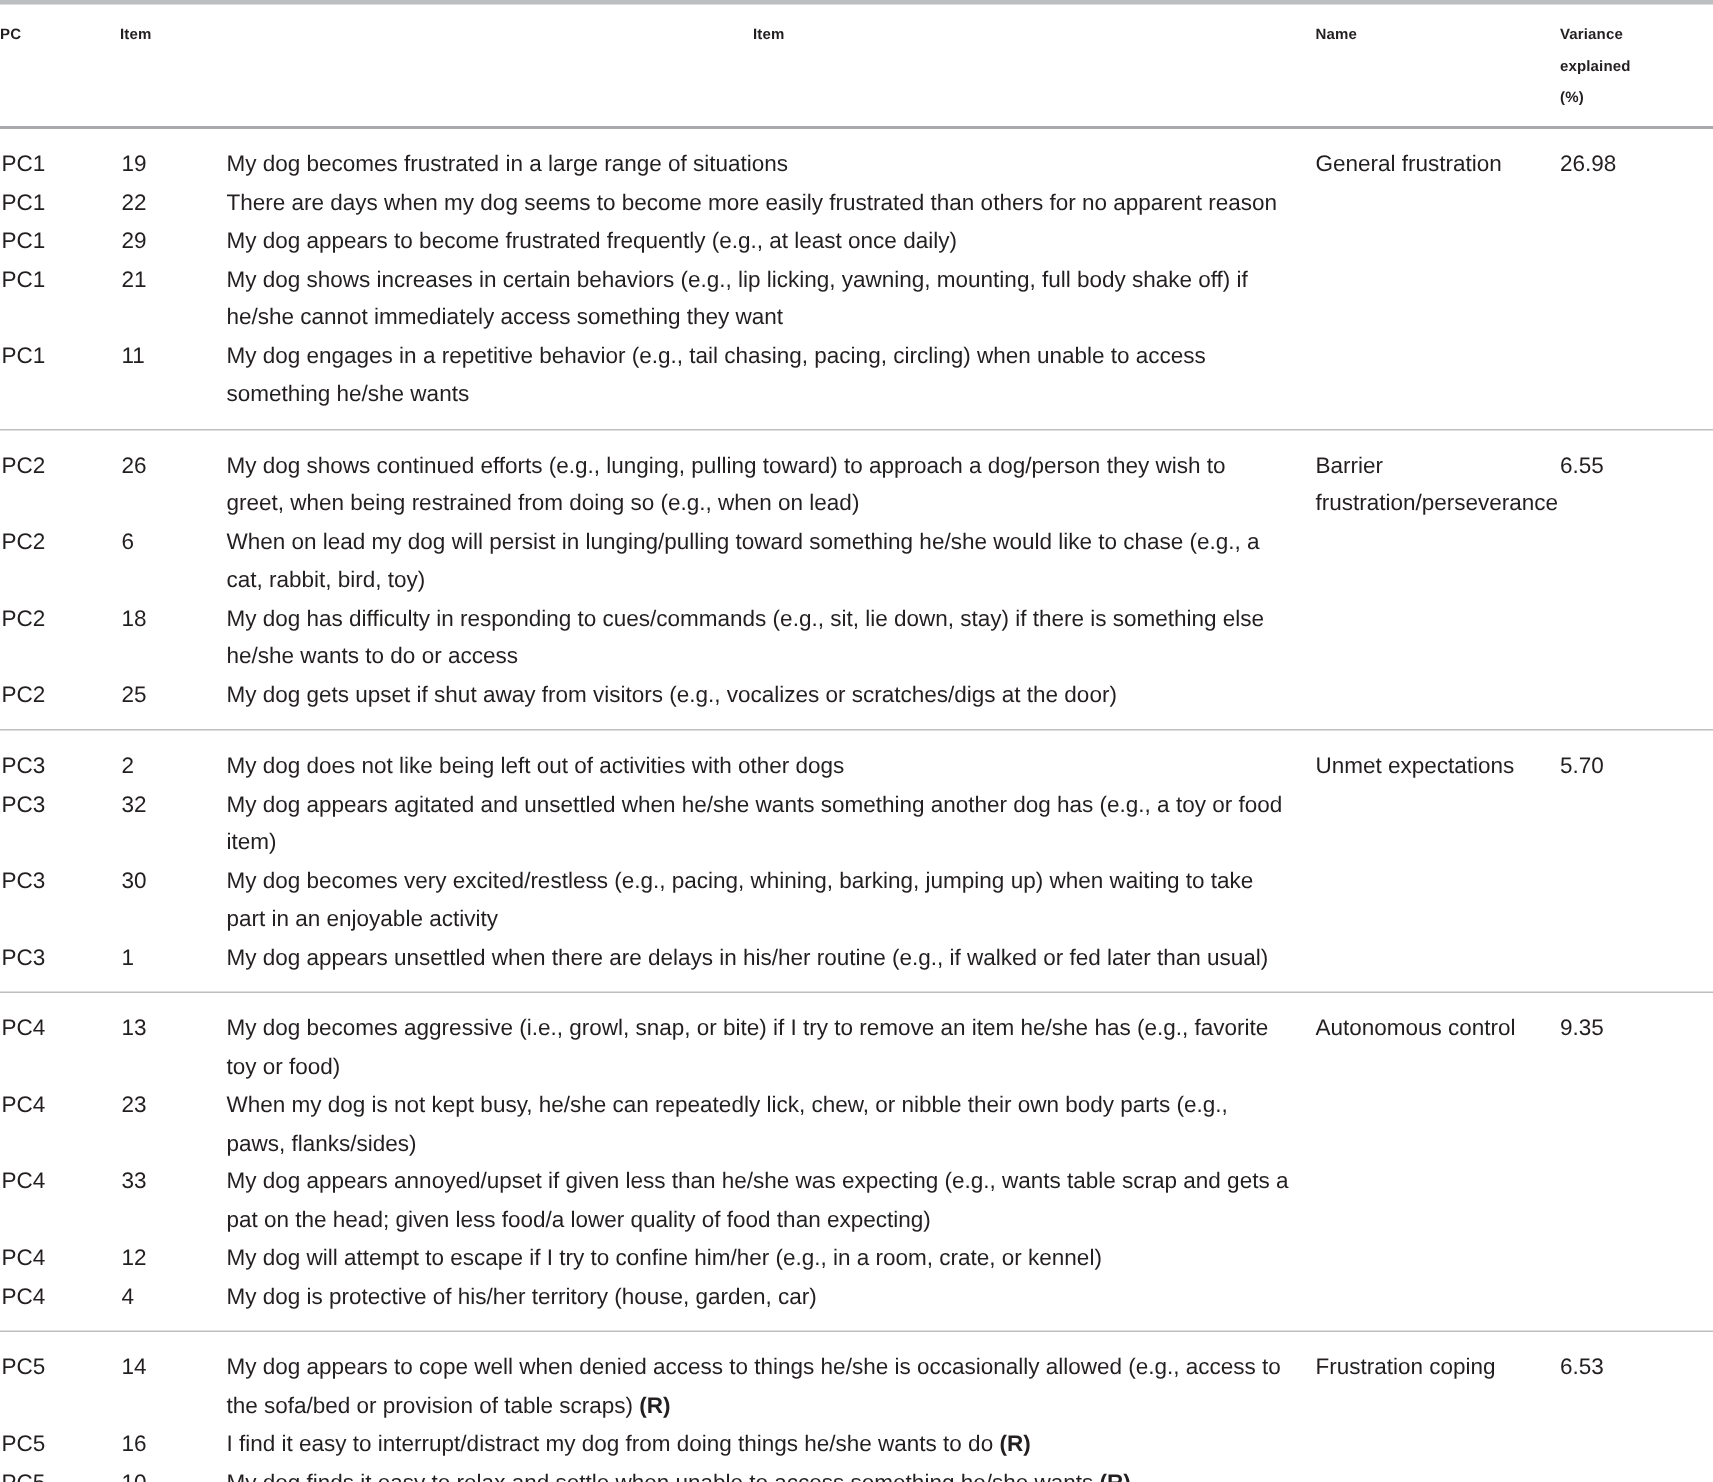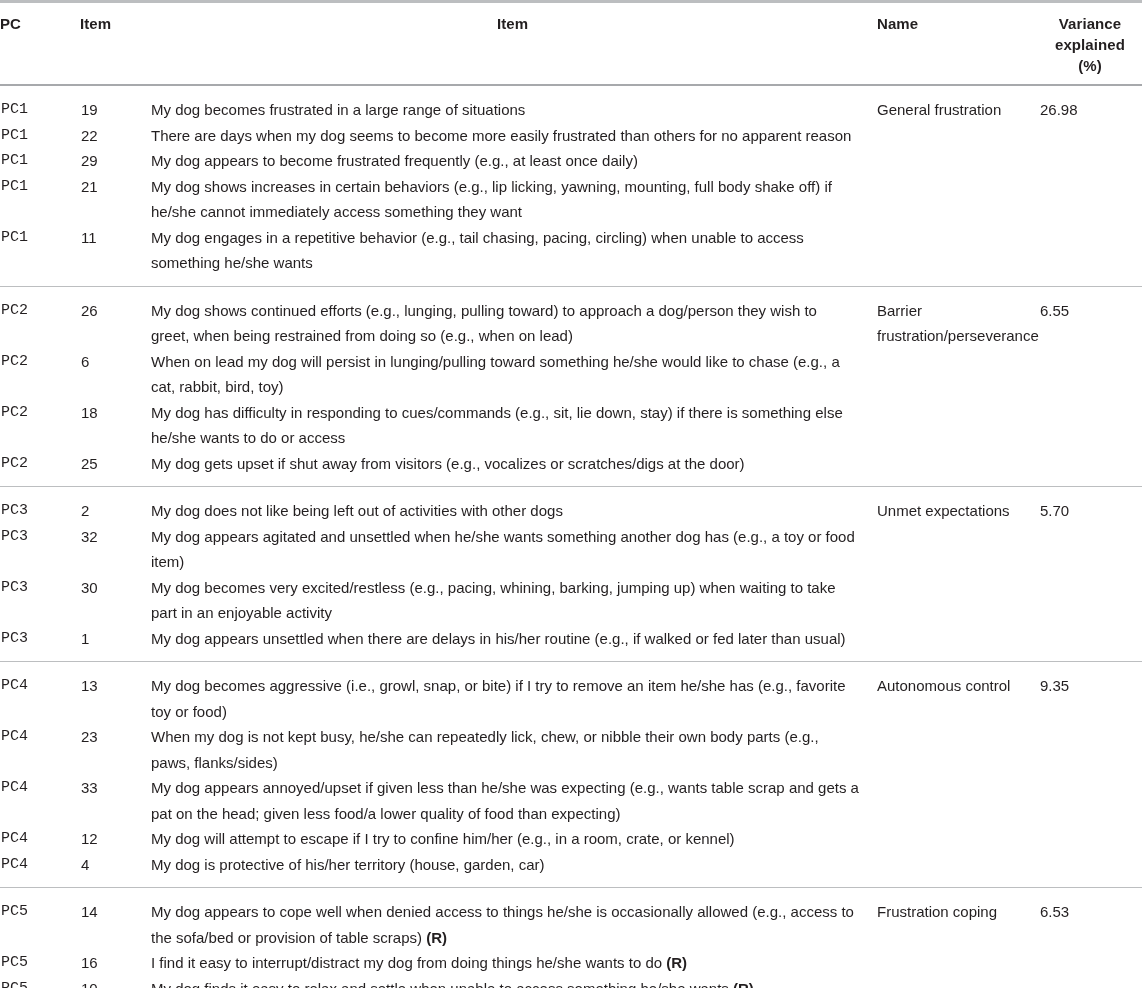--- a/index.html
+++ b/index.html
@@ -29,35 +29,35 @@
 
   
   col.c-pc      { width: 80px; }
   col.c-itemno  { width: 70px; }
   col.c-itemtxt { width: 725px; }
   col.c-name    { width: 165px; }
   col.c-var     { width: 102px; }
 
   
   thead tr.head-row th {
-    font-size: 15px;
+    font-size: 10px;
     font-weight: bold;
     color: #231f20;
     vertical-align: top;
     text-align: left;
     padding: 10px 0 8px 0;
     line-height: 21px;
     letter-spacing: 0.1px;
   }
   thead tr.head-row th.th-itemtxt {
     text-align: center;
     padding-left: 0;
   }
   thead tr.head-row th.th-var {
-    text-align: center;
+    text-align: left;
     padding-right: 2px;
   }
   thead tr.head-row th.th-name {
     padding-left: 2px;
   }
 
   .rule-top {
     height: 3px;
     background: #bcbec0;
     width: 1142px;
@@ -76,21 +76,21 @@
   
   tbody td {
     font-size: 15px;
     font-weight: normal;
     color: #231f20;
     vertical-align: top;
     line-height: 25.5px;
     padding: 0;
     text-align: left;
   }
-  tbody td.td-pc      { padding-left: 1px; font-family: Liberation Mono, monospace; }
+  tbody td.td-pc      { padding-left: 1px; }
   tbody td.td-itemno  { padding-left: 1px; margin-left: 48px; }
   tbody td.td-itemtxt { padding-left: 1px; padding-right: 16px; margin-left: 12px; }
   tbody td.td-name    { padding-left: 2px; padding-right: 6px; }
   tbody td.td-var     { text-align: left; padding-right: 3px; }
 
   tbody tr.spacer-top td { height: 11px; line-height: 11px; font-size: 0; }
   tbody tr.spacer-bot td { height: 10px; line-height: 10px; font-size: 0; }
 
   .grp-sep td { padding: 0; }
 

